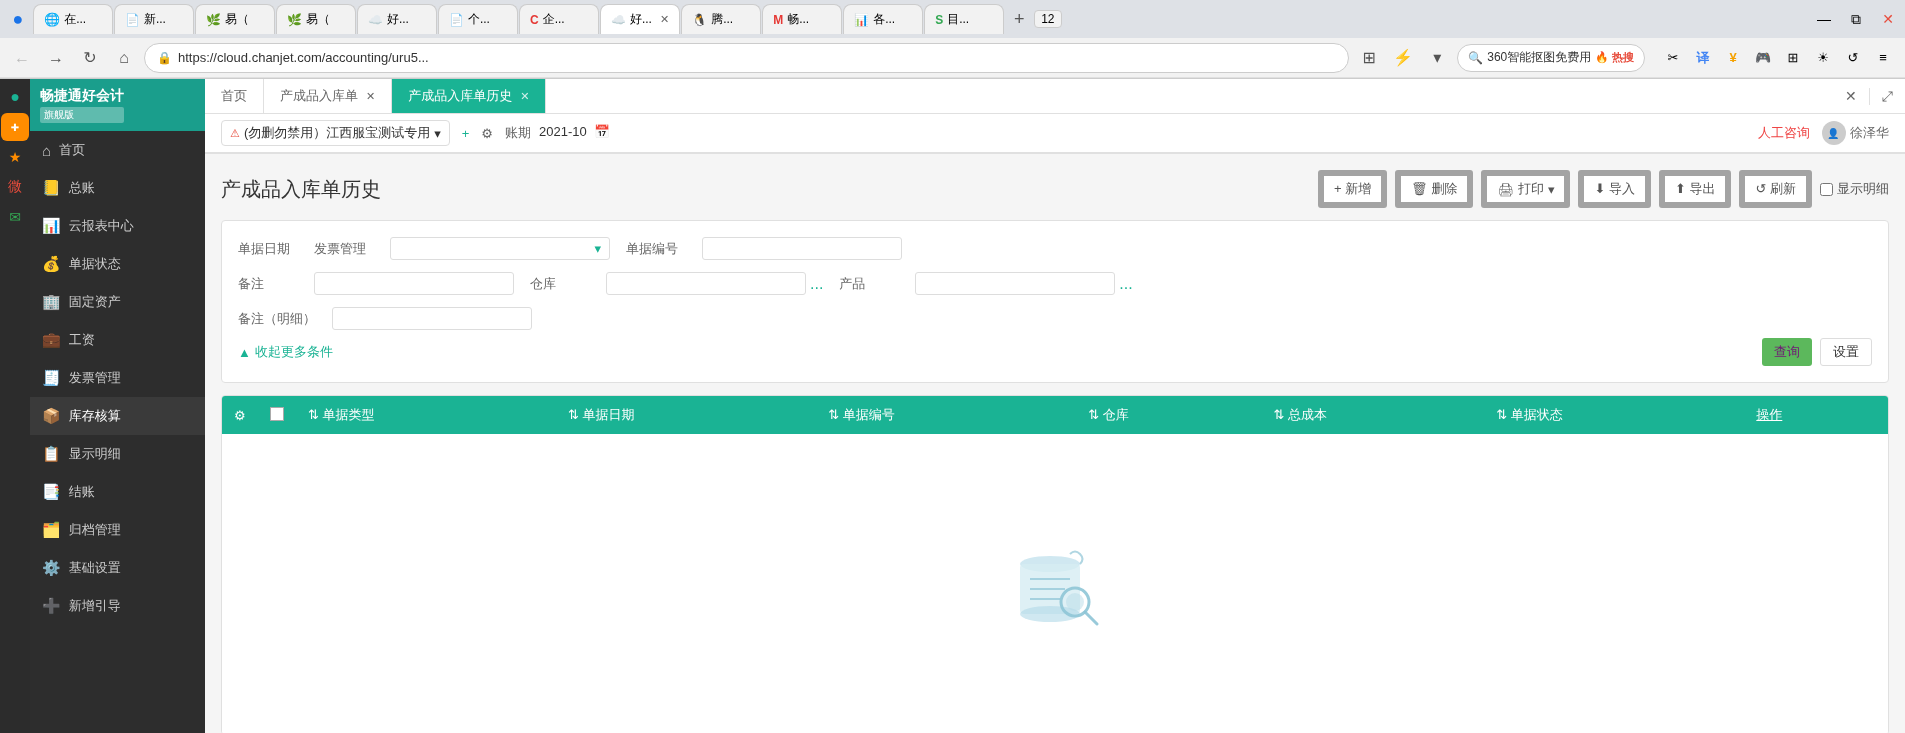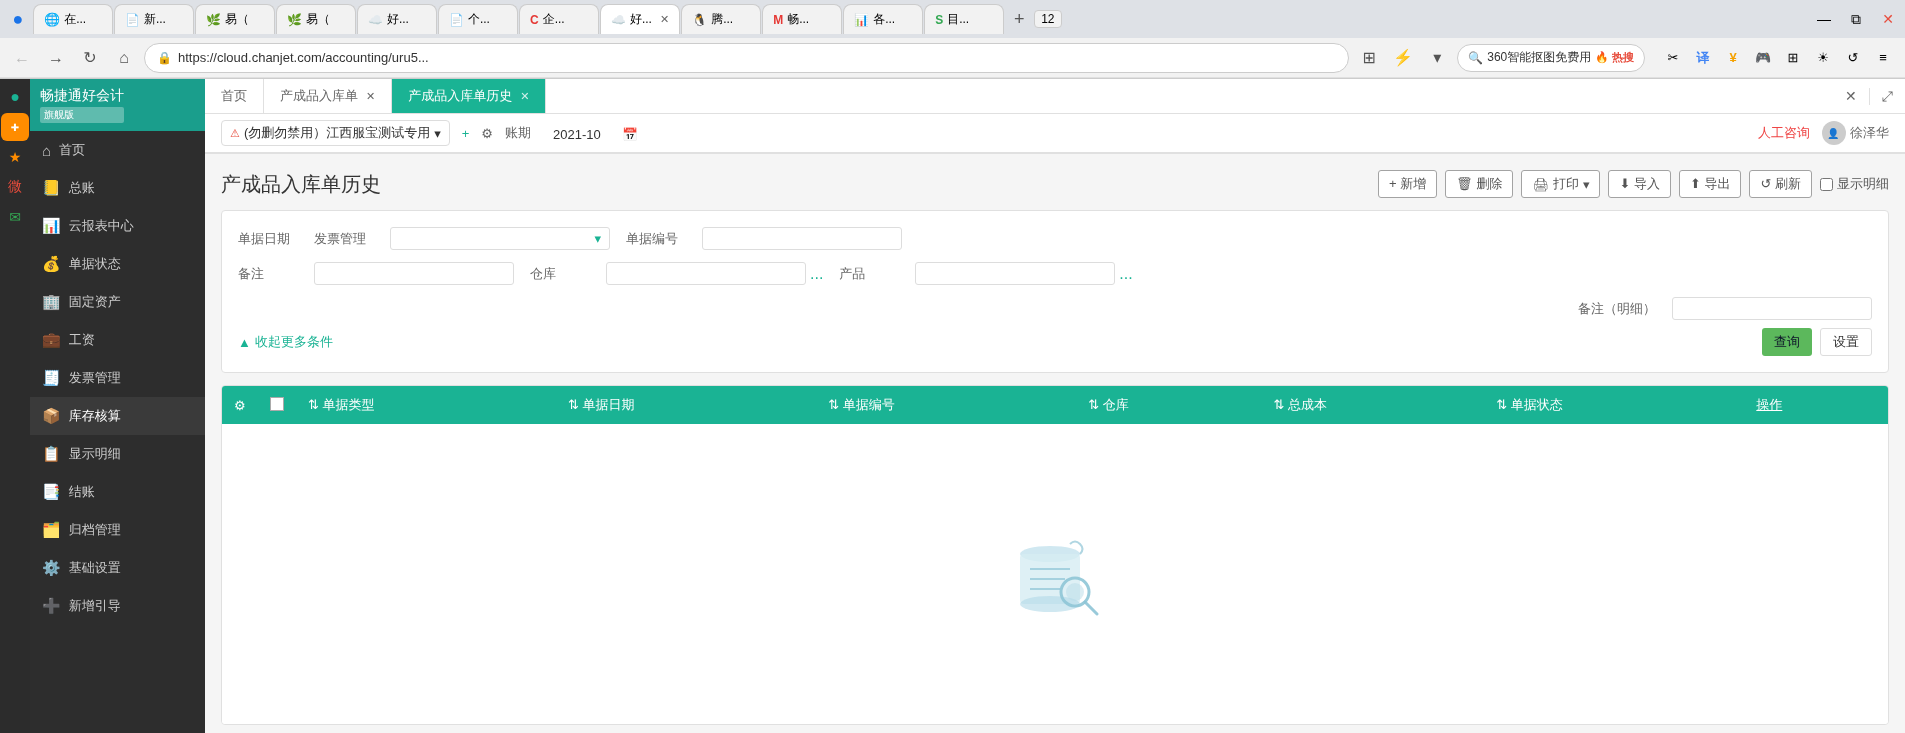--- a/index.html
+++ b/index.html
@@ -35,21 +35,21 @@
     
     .app-layout { display: flex; height: calc(733px - 78px); }
 
     
     .app-sidebar { width: 30px; background: #2c2c2c; display: flex; flex-direction: column; align-items: center; padding-top: 4px; gap: 2px; }
     .app-sidebar-icon { width: 28px; height: 28px; display: flex; align-items: center; justify-content: center; cursor: pointer; border-radius: 4px; font-size: 14px; }
 
     
     .main-sidebar { width: 175px; background: #2d2d2d; color: #ccc; display: flex; flex-direction: column; }
     .sidebar-header { background: #1a9e8c; padding: 8px 10px; display: flex; align-items: center; gap: 6px; }
-    .sidebar-header-title { color: #fff; font-size: 14px; font-weight: normal; }
+    .sidebar-header-title { color: #fff; font-size: 14px; font-weight: bold; }
     .sidebar-header-badge { background: #e74c3c; color: #fff; font-size: 10px; padding: 1px 4px; border-radius: 3px; }
     .sidebar-nav { flex: 1; overflow-y: auto; }
     .sidebar-item { display: flex; align-items: center; gap: 8px; padding: 10px 12px; cursor: pointer; color: #ccc; font-size: 13px; }
     .sidebar-item.active { background: #3a3a3a; color: #fff; }
     .sidebar-item-icon { font-size: 15px; }
 
     
     .content-area { flex: 1; display: flex; flex-direction: column; background: #f5f5f5; overflow: hidden; }
     .content-tab { padding: 8px 16px; cursor: pointer; font-size: 13px; color: #666; border-right: 1px solid #e0e0e0; display: flex; align-items: center; gap: 4px; white-space: nowrap; }
     .content-tab.active { background: #1ab394; color: #fff; }
@@ -63,22 +63,22 @@
     .period-icon { color: #1ab394; cursor: pointer; }
     .user-actions { margin-left: auto; display: flex; align-items: center; gap: 12px; color: #666; }
     .avatar { width: 24px; height: 24px; border-radius: 50%; background: #ccc; display: flex; align-items: center; justify-content: center; font-size: 11px; }
 
     
     .page-content { flex: 1; padding: 16px; overflow-y: auto; }
     .page-title { font-size: 20px; color: #333; margin-bottom: 16px; font-weight: normal; }
 
     
     .toolbar { display: flex; align-items: center; gap: 8px; margin-bottom: 16px; justify-content: flex-end; }
-    .toolbar-btn { display: flex; align-items: center; gap: 4px; padding: 4px 10px; border: 1px solid #a3a3a3; border-radius: 3px; background: #fff; cursor: pointer; font-size: 13px; color: #555; }
-    .toolbar-btn-green { background: #5cb85c; color: #0f172a; border: none; border-radius: 3px; padding: 4px 12px; cursor: pointer; font-size: 13px; }
+    .toolbar-btn { display: flex; align-items: center; gap: 4px; padding: 4px 10px; border: 6px solid #a3a3a3; border-radius: 3px; background: #fff; cursor: pointer; font-size: 13px; color: #555; }
+    .toolbar-btn-green { background: #5cb85c; color: #701a75; border: none; border-radius: 3px; padding: 4px 12px; cursor: pointer; font-size: 13px; }
     .toolbar-btn-outline { background: #fff; color: #333; border: 1px solid #ddd; border-radius: 3px; padding: 4px 12px; cursor: pointer; font-size: 13px; }
 
     
     .filter-section { background: #fff; border: 1px solid #e0e0e0; border-radius: 4px; padding: 16px; margin-bottom: 12px; }
     .filter-row { display: flex; align-items: center; gap: 16px; margin-bottom: 12px; }
     .filter-label { color: #666; font-size: 13px; white-space: nowrap; min-width: 60px; }
     .filter-date-btns { display: flex; align-items: center; gap: 4px; }
     .date-btn { padding: 2px 8px; border: 1px solid #ddd; border-radius: 3px; cursor: pointer; font-size: 12px; color: #555; background: #fff; }
     .date-btn.active { background: #1ab394; color: #fff; border-color: #1ab394; }
     .date-range { font-size: 12px; color: #666; margin-left: 4px; }
@@ -303,21 +303,21 @@
       </div>
 
       <div class="sub-header">
         <div class="workspace-selector">
           <span style="color:#e74c3c;font-size:11px;">⚠</span>
           <span>(勿删勿禁用）江西服宝测试专用</span>
           <span>▾</span>
         </div>
         <div style="cursor:pointer;color:#1ab394;font-size:13px;">+</div>
         <div style="cursor:pointer;color:#666;">⚙</div>
-        <div style="display:flex;align-items:flex-end;gap:22px;">
+        <div style="display:flex;align-items:flex-start;gap:8px;">
           <span class="period-label">账期</span>
           <span class="period-value">2021-10</span>
           <span class="period-icon">📅</span>
         </div>
         <div class="user-actions">
           <span style="cursor:pointer;color:#ef4444;">人工咨询</span>
           <div style="display:flex;align-items:center;gap:4px;">
             <div class="avatar">
               <span style="font-size:10px;">👤</span>
             </div>
@@ -375,21 +375,21 @@
             <span class="filter-dots">...</span>
           </div>
 
           <span class="filter-label">产品</span>
           <div style="display:flex;align-items:center;gap:4px;">
             <input class="filter-input" style="min-width: 200px;" value="">
             <span class="filter-dots">...</span>
           </div>
         </div>
 
-        <div class="filter-row" style="margin-bottom:8px;justify-content:flex-end;">
+        <div class="filter-row" style="margin-bottom:8px;">
           <span class="filter-label">备注（明细）</span>
           <input class="filter-input" style="min-width: 200px;" value="">
         </div>
 
         <div style="display:flex;align-items:center;justify-content:space-between;">
           <div class="collapse-btn">
             <span>▲</span>
             <span>收起更多条件</span>
           </div>
           <div style="display:flex;gap:8px;">

